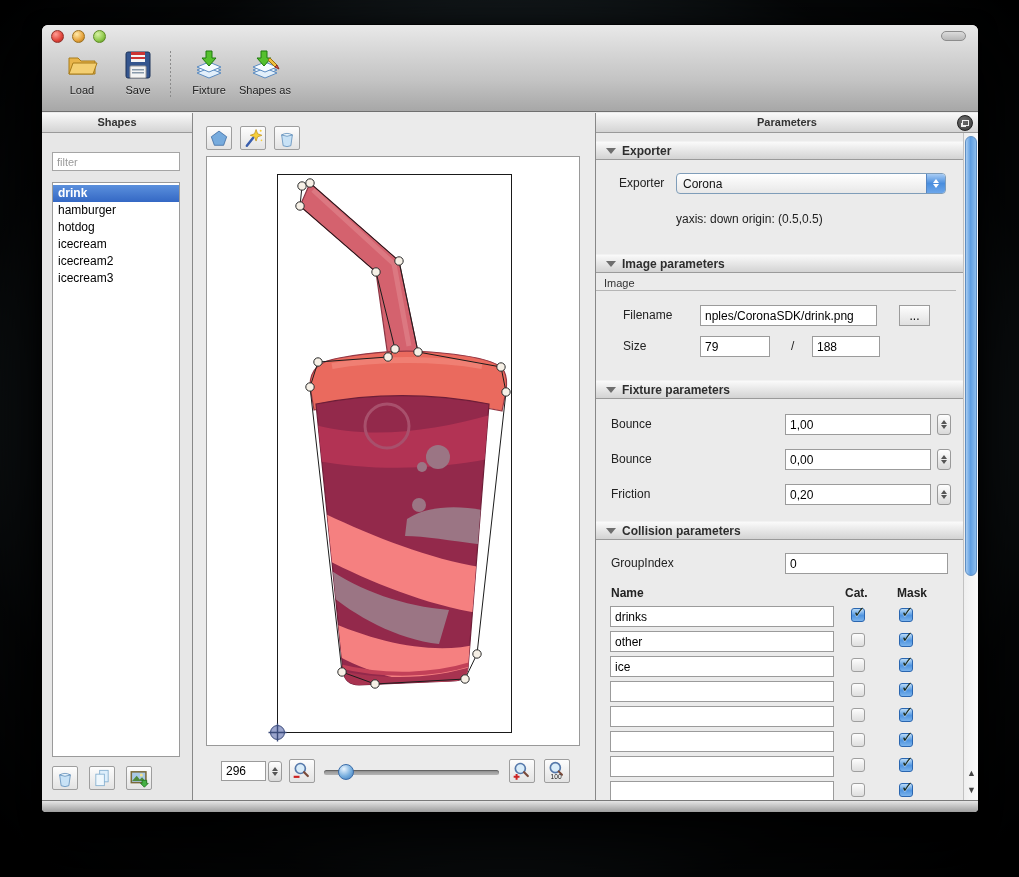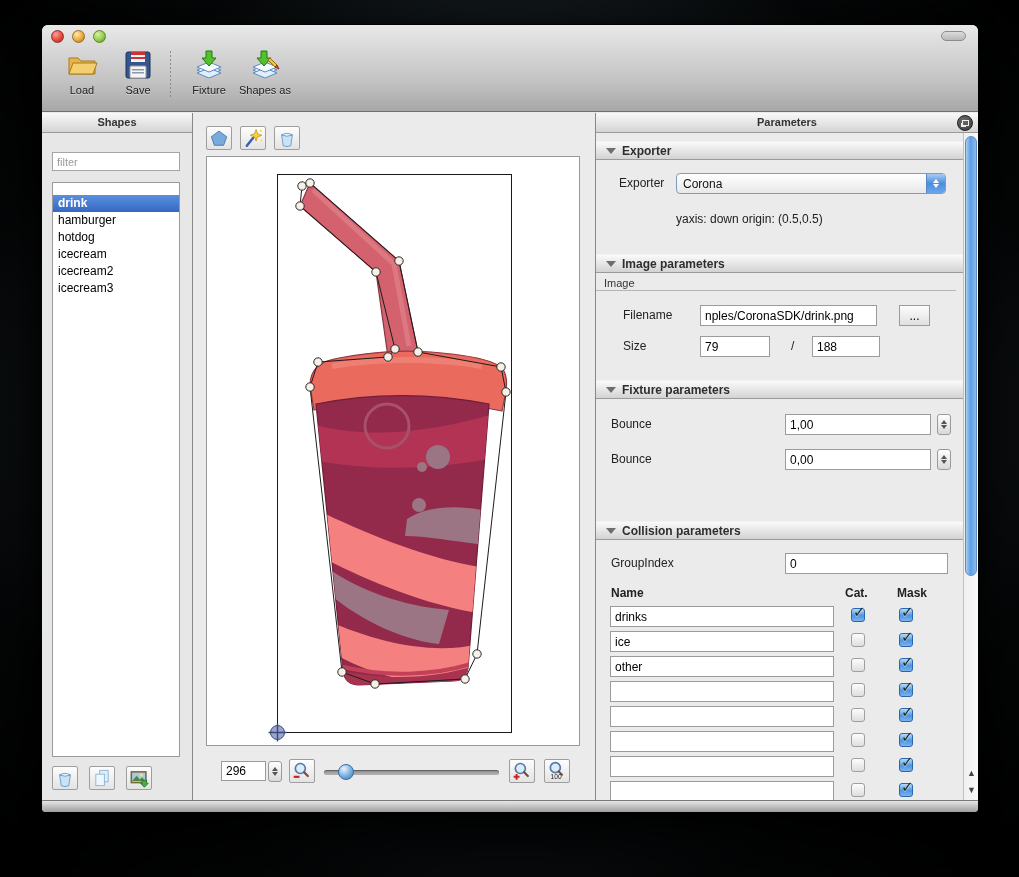--- a/index.html
+++ b/index.html
@@ -32,21 +32,21 @@
   
   .content { position:absolute; top:88px; left:0; right:0; bottom:12px; display:flex;justify-content:flex-end; }
   .bottom-strip { position:absolute; left:0; right:0; bottom:0; height:12px; background:linear-gradient(180deg,#e6e6e6,#9e9e9e); border-top:1px solid #7a7a7a; }
 
   .panel-header { height:20px; background:linear-gradient(180deg,#f9f9f9,#d4d4d4); border-bottom:1px solid #9a9a9a; text-align:center; font-size:11px; font-weight:700; color:#333; line-height:19px; position:relative; }
 
   
   .sidebar { width:151px; background:#e7e7e7; border-right:1px solid #888; position:relative; }
   .filter-input { position:absolute; top:39px; left:10px; width:128px; height:19px; border:1px solid #a5a5a5; font-size:11px; padding:0 4px; color:#333; background:#fff; }
   .filter-input::placeholder { color:#9a9a9a; }
-  .shape-list { position:absolute; top:69px; left:10px; width:128px; bottom:43px; background:#fff; border:1px solid #9a9a9a; overflow:hidden; padding-top:12px; }
+  .shape-list { position:absolute; top:69px; left:10px; width:128px; bottom:43px; background:#fff; border:1px solid #9a9a9a; overflow:hidden; padding-top:2px; }
   .list-item { height:17px; line-height:17px; font-size:12px; padding-left:5px; color:#000; cursor:default; }
   .list-item[data-selected="true"] { background:linear-gradient(180deg,#5b90dd,#3468c4); color:#fff; font-weight:700; }
   .sidebar-buttons { position:absolute; top:653px; left:10px; display:flex; gap:11px; }
 
   
   .icon-btn { width:26px; height:24px; border:1px solid #9e9e9e; border-radius:2px; background:linear-gradient(180deg,#fdfdfd,#e3e3e3); display:flex; align-items:center; justify-content:center; cursor:default; }
   .icon-btn svg { width:20px; height:20px; }
 
   
   .center { flex:1; background:#ebebeb; border-right:1px solid #888; position:relative; }
@@ -374,20 +374,28 @@
               </div>
           </div>
           <div class="frow" style="position:absolute; top:50px; left:0; right:0; height:22px;">
             <span class="flabel" style="left:15px;">Bounce</span>
             <input class="field" type="text" style="position: absolute; left: 189px; width: 146px;" value="0,00">
             <div class="spinner" style="position:absolute; left:341px; top:0;">
                 <i class="up"></i>
                 <i class="down"></i>
               </div>
           </div>
+          <div class="frow" style="position:absolute; top:85px; left:0; right:0; height:22px;">
+            <span class="flabel" style="left:15px;">Friction</span>
+            <input class="field" type="text" style="position: absolute; left: 189px; width: 146px;" value="0,20">
+            <div class="spinner" style="position:absolute; left:341px; top:0;">
+                <i class="up"></i>
+                <i class="down"></i>
+              </div>
+          </div>
         </div>
 
         <div class="section-header">
           <span class="tri"></span>
           <span>Collision parameters</span>
         </div>
         <div class="sect-body">
           <div class="frow" style="height:21px; margin-top:13px;">
             <span class="flabel" style="left:15px;">GroupIndex</span>
             <input class="field" type="text" style="position: absolute; left: 189px; width: 163px;" value="0">
@@ -397,26 +405,26 @@
             <span class="flabel" style="left:249px; top:0; font-weight:700;">Cat.</span>
             <span class="flabel" style="left:301px; top:0; font-weight:700;">Mask</span>
           </div>
           <div style="margin-top:4px;">
             <div class="crow">
               <input class="field" type="text" value="drinks" style="">
               <span class="aqua-check cat" data-checked="true"></span>
               <span class="aqua-check mask" data-checked="true"></span>
             </div>
             <div class="crow">
+              <input class="field" type="text" value="other" style="">
+              <span class="aqua-check cat" data-checked="false"></span>
+              <span class="aqua-check mask" data-checked="true"></span>
+            </div>
+            <div class="crow">
               <input class="field" type="text" value="ice" style="">
-              <span class="aqua-check cat" data-checked="false"></span>
-              <span class="aqua-check mask" data-checked="true"></span>
-            </div>
-            <div class="crow">
-              <input class="field" type="text" value="other" style="">
               <span class="aqua-check cat" data-checked="false"></span>
               <span class="aqua-check mask" data-checked="true"></span>
             </div>
             <div class="crow">
               <input class="field" type="text" value="" style="">
               <span class="aqua-check cat" data-checked="false"></span>
               <span class="aqua-check mask" data-checked="true"></span>
             </div>
             <div class="crow">
               <input class="field" type="text" value="" style="">

